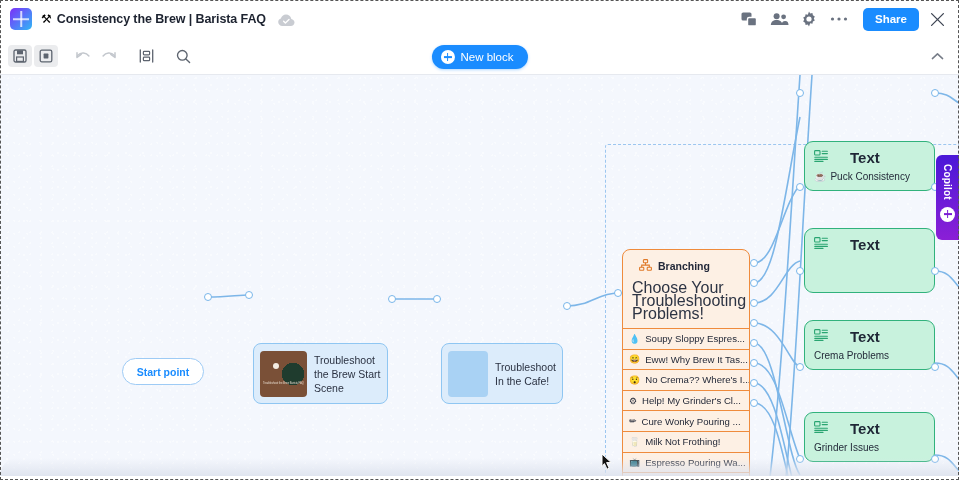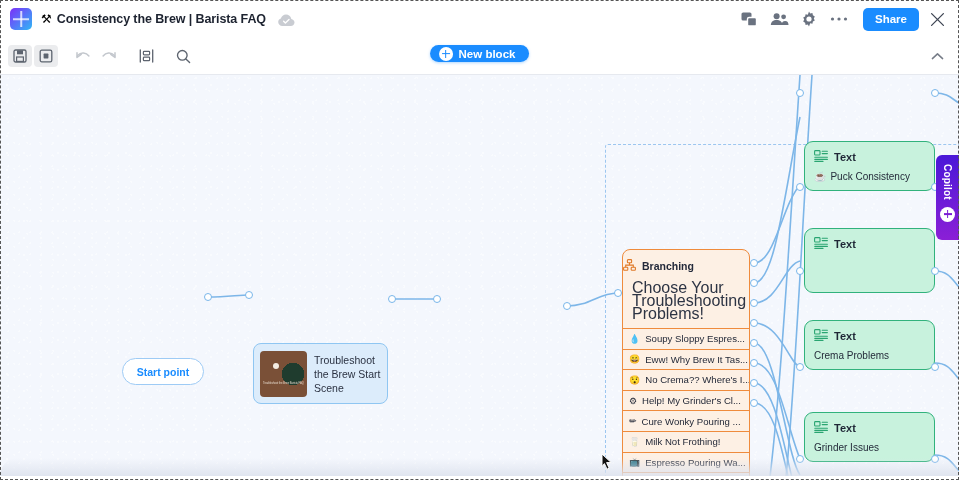--- a/index.html
+++ b/index.html
@@ -89,24 +89,24 @@
   }
   .tb-icon.active { background: #ebecee; }
   .tb-icon.disabled { color: #c3c7cd; }
   .tb-sep { width: 9px; }
   .tb-center {
     position: absolute; left: 50%; top: 7px;
     transform: translateX(-50%);
   }
   .new-block-btn {
     background: #1a8cff; color: #fff;
-    border-radius: 16px; height: 17px;
+    border-radius: 16px; height: 24px;
     display: flex; align-items: center;
     padding: 0 14px 0 9px; gap: 6px;
-    font-size: 11.5px; font-weight: bold;
+    font-size: 11.5px; font-weight: normal;
     box-shadow: 0 1px 3px rgba(26,140,255,.35);
   }
   .plus-circle {
     width: 14px; height: 14px; border-radius: 50%;
     background: #fff; position: relative; flex: 0 0 auto;
   }
   .plus-circle:before, .plus-circle:after {
     content: ""; position: absolute; background: #1a8cff;
     left: 50%; top: 50%;
   }
@@ -207,21 +207,21 @@
   .branch-node {
     left: 622px; top: 174px;
     width: 128px; height: 248px;
     background: #fdf0e4;
     border: 1.7px solid #ef8b3c;
     border-radius: 8px;
     overflow: hidden;
   }
   .branch-head {
     display: flex; align-items: center;
-    padding: 7px 8px 3px 0; gap: 6px;
+    padding: 7px 8px 3px 16px; gap: 6px;
   }
   .branch-head .bh-label {
     font-size: 10.5px; font-weight: bold; color: #23293a;
   }
   .branch-desc {
     padding: 3px 9px 8px 9px;
     font-size: 16px; color: #2d3444; line-height: 13px;
   }
   .branch-opt {
     border-top: 1.2px solid #ef8b3c;
@@ -239,21 +239,21 @@
     background: #c8f2dd;
     border: 1.6px solid #31b27c;
     border-radius: 9px;
     padding: 6px 9px;
   }
   .tn-head {
     display: flex; align-items: center; gap: 6px;
     margin-bottom: 4px;
   }
   .tn-head .tn-label {
-    font-size: 11px; font-weight: bold; color: #1f2736;
+    font-size: 15px; font-weight: bold; color: #1f2736; margin-left: 16px;
   }
   .tn-body {
     font-size: 10px; color: #242b3a; line-height: 13px;
     display: flex; align-items: flex-start; gap: 4px;
   }
 
   #tnode0 { left: 804px; top: 66px;  height: 50px; }
   #tnode1 { left: 804px; top: 153px; height: 65px; }
   #tnode2 { left: 804px; top: 245px; height: 50px; }
   #tnode3 { left: 804px; top: 337px; height: 50px; }
@@ -495,20 +495,24 @@
       <div class="scene-thumb">
         <div class="mini-txt">Troubleshoot the Brew Barista FAQ</div>
       </div>
       <div class="scene-title">Troubleshoot the Brew Start Scene</div>
     </div>
 
     <div class="node start-node">
       <span>Start point</span>
     </div>
 
+    <div class="node cafe-node">
+      <div class="cafe-thumb"></div>
+      <div class="scene-title">Troubleshoot In the Cafe!</div>
+    </div>
 
     <div class="node branch-node">
       <div class="branch-head">
         <span>
           <svg width="13" height="12" viewBox="0 0 13 12">
             <rect x="4.4" y="0.6" width="4.2" height="3.1" rx="0.7" fill="none" stroke="#e07a29" stroke-width="1.1"></rect>
             <rect x="0.6" y="8.2" width="4.2" height="3.1" rx="0.7" fill="none" stroke="#e07a29" stroke-width="1.1"></rect>
             <rect x="8.2" y="8.2" width="4.2" height="3.1" rx="0.7" fill="none" stroke="#e07a29" stroke-width="1.1"></rect>
             <path d="M6.5 3.7v2.4M2.7 8.2V6.1h7.6v2.1" stroke="#e07a29" stroke-width="1.1" fill="none"></path>
           </svg>

